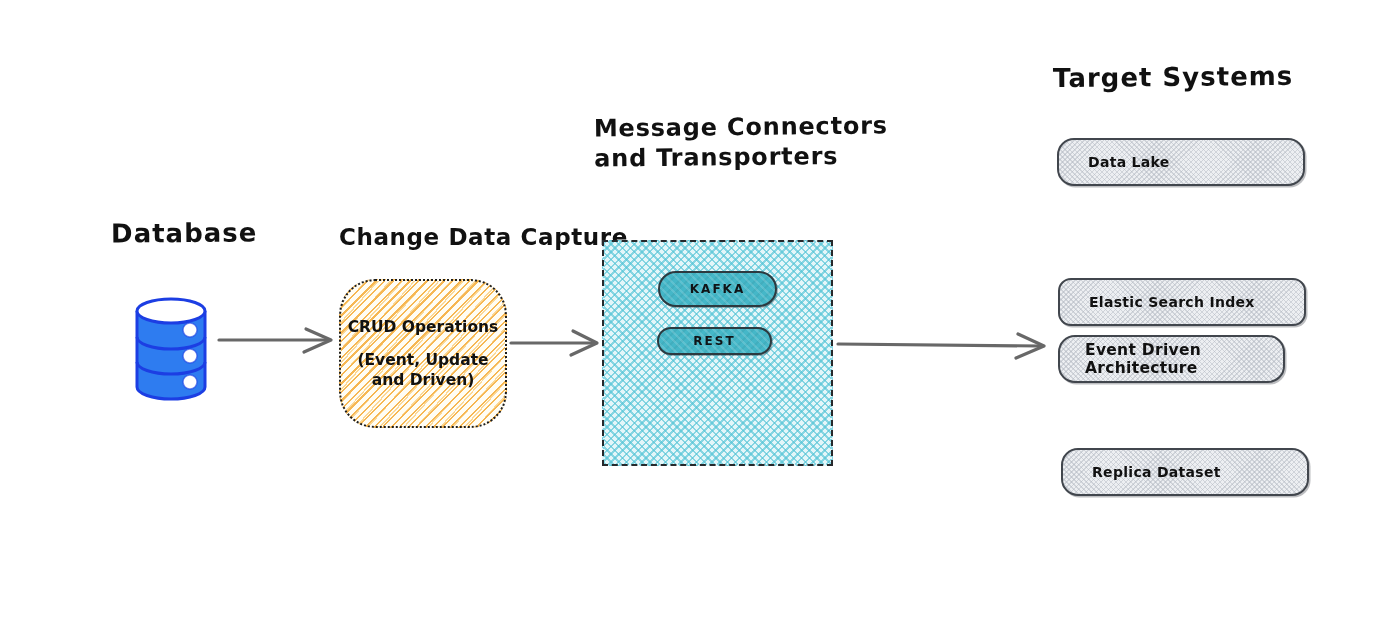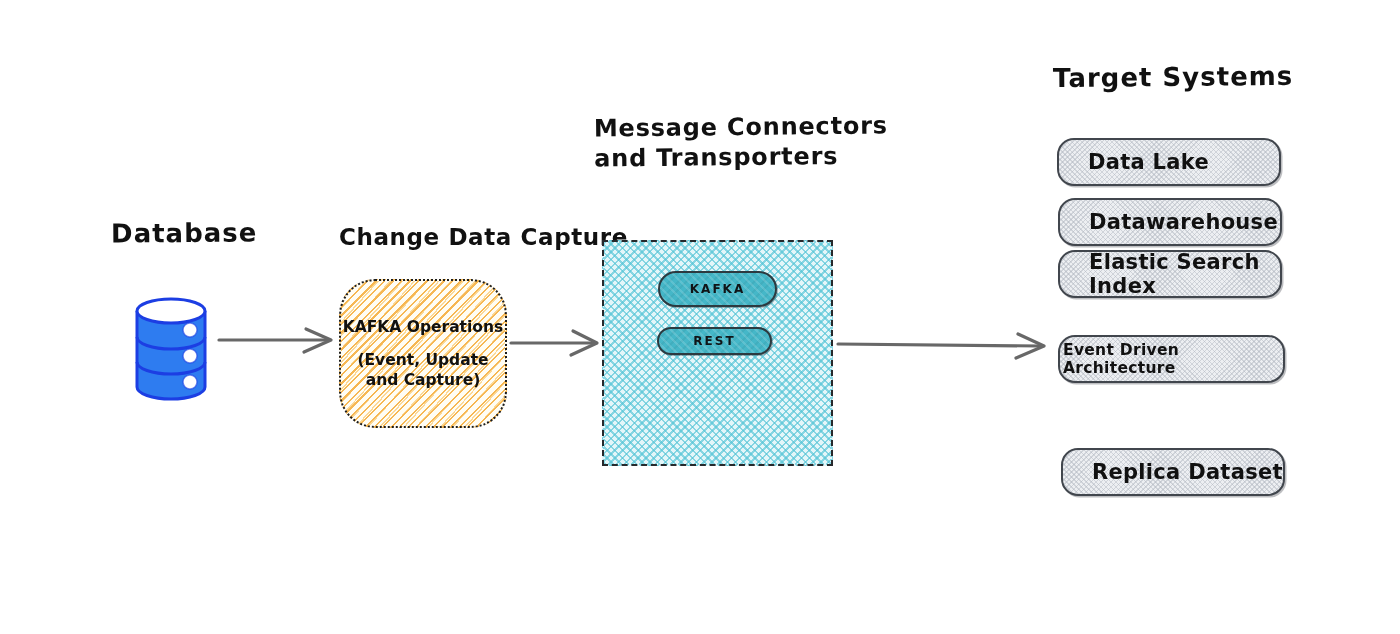--- a/index.html
+++ b/index.html
@@ -83,37 +83,37 @@
     box-shadow:1px 1px 0 rgba(40,55,60,0.35);
   }
   .btn-kafka{left:54px;top:29px;width:119px;height:36px;}
   .btn-rest {left:53px;top:85px;width:115px;height:28px;}
   .btn-rpc  {left:54px;top:148px;width:116px;height:34px;}
 
   
   .target-box{
     position:absolute;
     box-sizing:border-box;
-    width:224px;height:48px;
+    width:248px;height:48px;
     border:2px solid #41464d;
     border-radius:17px;
     background-color:#edeff2;
     background-image:
       repeating-linear-gradient(45deg, rgba(172,178,188,0.45) 0 1px, rgba(255,255,255,0) 1px 3.5px),
       repeating-linear-gradient(135deg, rgba(172,178,188,0.45) 0 1px, rgba(255,255,255,0) 1px 3.5px);
     display:flex;align-items:center;
     padding-left:29px;
-    font-size:21px;font-weight:600;
+    font-size:14px;font-weight:600;
     letter-spacing:0.3px;
     box-shadow:1.5px 1.5px 0 rgba(65,70,77,0.35);
   }
   .t1{left:1057px;top:138px;}
   .t2{left:1058px;top:198px;}
-  .t3{left:1058px;top:250px;}
-  .t4{left:1058px;top:335px;width:227px;padding-left:3px;font-size:15.5px;}
+  .t3{left:1058px;top:278px;border-radius:13px;}
+  .t4{left:1058px;top:335px;width:227px;padding-left:25px;font-size:15.5px;}
   .t5{left:1061px;top:407px;margin-top:41px;}
   .t6{left:1065px;top:477px;}
 
   .arrows-svg{left:0;top:0;pointer-events:none;}
 </style>
 </head>
 <body>
 
 <div class="canvas">
 
@@ -125,39 +125,38 @@
     <path d="M 7 43 A 34 12 0 0 0 75 43" fill="none" stroke="#1c3ee3" stroke-width="3"></path>
     <path d="M 7 68 A 34 12 0 0 0 75 68" fill="none" stroke="#1c3ee3" stroke-width="3"></path>
     <circle cx="60" cy="36" r="7" fill="#ffffff" stroke="rgba(28,62,227,0.6)" stroke-width="1.5"></circle>
     <circle cx="60" cy="62" r="7" fill="#ffffff" stroke="rgba(28,62,227,0.6)" stroke-width="1.5"></circle>
     <circle cx="60" cy="88" r="7" fill="#ffffff" stroke="rgba(28,62,227,0.6)" stroke-width="1.5"></circle>
   </svg>
 
   <div class="abs cdc-label">Change Data Capture</div>
 
   <div class="abs cdc-box">
-    <div class="cdc-line1">KAFKA Operations</div>
+    <div class="cdc-line1">CRUD Operations</div>
     <div>(Event, Update</div>
-    <div>and Capture)</div>
+    <div>and Driven)</div>
   </div>
 
   <div class="abs connectors-title">
     <div>Message Connectors</div>
     <div>and Transporters</div>
   </div>
 
   <div class="abs connectors-box">
     <div class="connector-btn btn-kafka">KAFKA</div>
     <div class="connector-btn btn-rest">REST</div>
   </div>
 
   <div class="abs targets-title">Target Systems</div>
 
   <div class="target-box t1">Data Lake</div>
-  <div class="target-box t2">Datawarehouse</div>
   <div class="target-box t3">Elastic Search Index</div>
   <div class="target-box t4">Event Driven Architecture</div>
   <div class="target-box t5">Replica Dataset</div>
 
   <svg class="abs arrows-svg" width="1400" height="634" viewBox="0 0 1400 634">
     <g stroke="#686868" stroke-width="3.2" fill="none" stroke-linecap="round" stroke-linejoin="round">
       <g>
         <path d="M219,340 L328,340"></path>
         <path d="M306,329 L331,340 L304,352"></path>
       </g>

